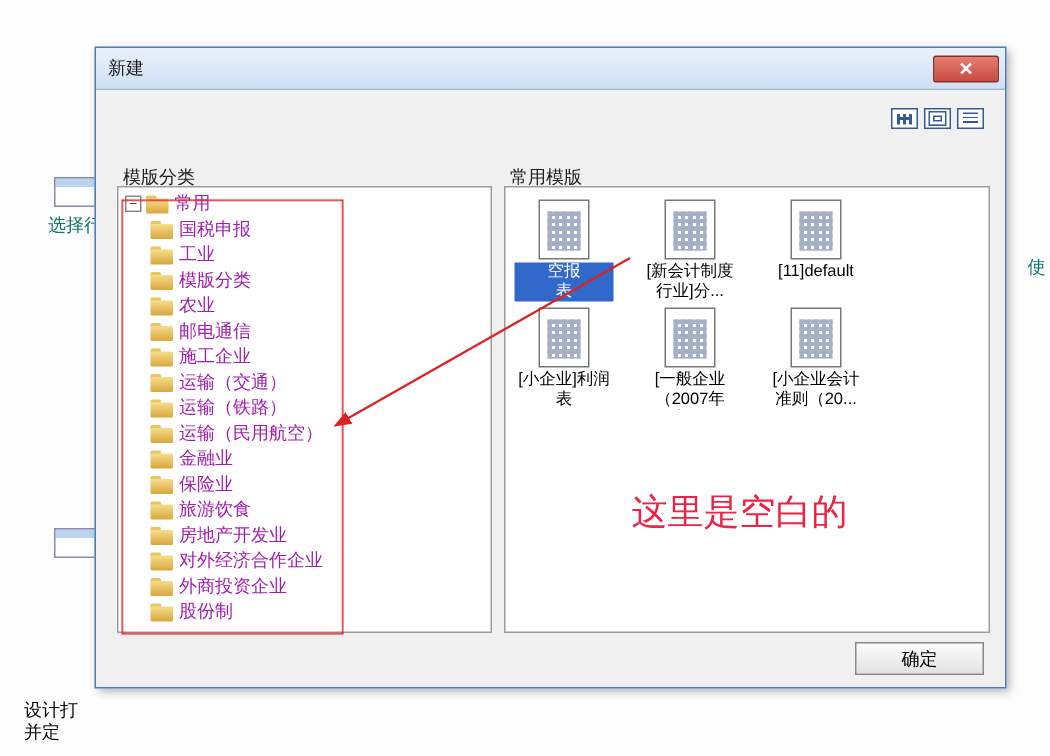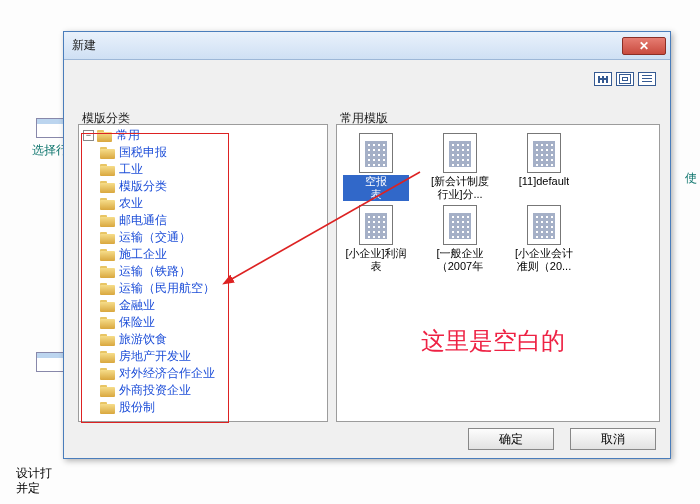--- a/index.html
+++ b/index.html
@@ -43,21 +43,21 @@
     border: 1px solid #9c9c9c; background: #fff;
   }
   .tree-scroll { width: 100%; height: 100%; overflow-y: scroll; }
   .tree { padding: 2px 0 2px 4px; }
   .tree-node { display: flex; align-items: center; height: 17px; line-height: 17px; }
   .expander { width: 11px; height: 11px; border: 1px solid #888; background:#fff; display:flex; align-items:center; justify-content:center; margin-right: 3px; font-size: 9px; color:#444; cursor:pointer; line-height:1; }
   .child { margin-left: 17px; }
   .folder-icon { width: 15px; height: 12px; margin-right: 4px; position: relative; }
   .folder-icon::before { content:""; position:absolute; top:0; left:0; width:7px; height:3px; background:#e8c564; border-radius:1px 1px 0 0; }
   .folder-icon::after { content:""; position:absolute; top:2px; left:0; width:15px; height:10px; background:linear-gradient(to bottom,#f6dd8a,#d9a73e); border-radius:1px; }
-  .node-label { color:#1d4ed8; white-space:nowrap; }
+  .node-label { color:#a21caf; white-space:nowrap; }
 
   
   .tree-scroll::-webkit-scrollbar { width:16px; }
   .tree-scroll::-webkit-scrollbar-track { background:#e8e8e8; border-left:1px solid #bfbfbf; }
   .tree-scroll::-webkit-scrollbar-thumb { background:#cfcfcf; border:1px solid #8f8f8f; }
   .tree-scroll::-webkit-scrollbar-button { background:#dcdcdc; border:1px solid #8f8f8f; height:16px; }
   
   .right-panel {
     position: absolute; left: 272px; top: 92px; width: 324px; height: 298px;
     border: 1px solid #9c9c9c; background: #fff; padding: 8px 6px;
@@ -148,25 +148,25 @@
           <div class="tree-node child">
             <div class="folder-icon"></div>
     <span class="node-label">农业</span>
           </div>
           <div class="tree-node child">
             <div class="folder-icon"></div>
     <span class="node-label">邮电通信</span>
           </div>
           <div class="tree-node child">
             <div class="folder-icon"></div>
+    <span class="node-label">施工企业</span>
+          </div>
+          <div class="tree-node child">
+            <div class="folder-icon"></div>
     <span class="node-label">运输（交通）</span>
-          </div>
-          <div class="tree-node child">
-            <div class="folder-icon"></div>
-    <span class="node-label">施工企业</span>
           </div>
           <div class="tree-node child">
             <div class="folder-icon"></div>
     <span class="node-label">运输（铁路）</span>
           </div>
           <div class="tree-node child">
             <div class="folder-icon"></div>
     <span class="node-label">运输（民用航空）</span>
           </div>
           <div class="tree-node child">
@@ -239,17 +239,14 @@
       <path d="M0,0 L0,6 L8,3 z" fill="#d22"></path>
         </marker>
       </defs>
     <line x1="200" y1="10" x2="10" y2="118" stroke="#d22" stroke-width="1.5" marker-end="url(#ah)"></line>
   </svg>
 
   <div class="btn-row">
     <div class="btn">
         <span>确定</span>
       </div>
-    <div class="btn">
-        <span>取消</span>
-      </div>
   </div>
 </div>
 
 </body></html>

